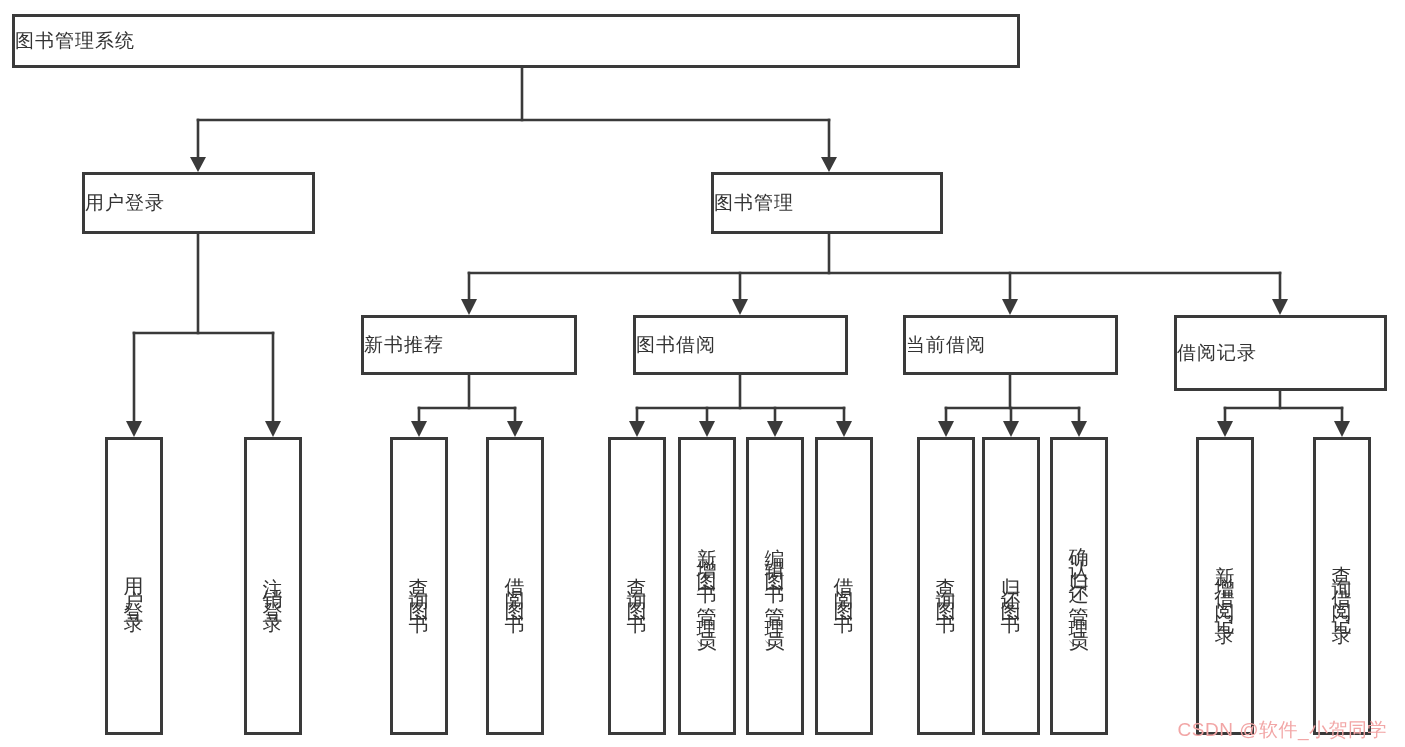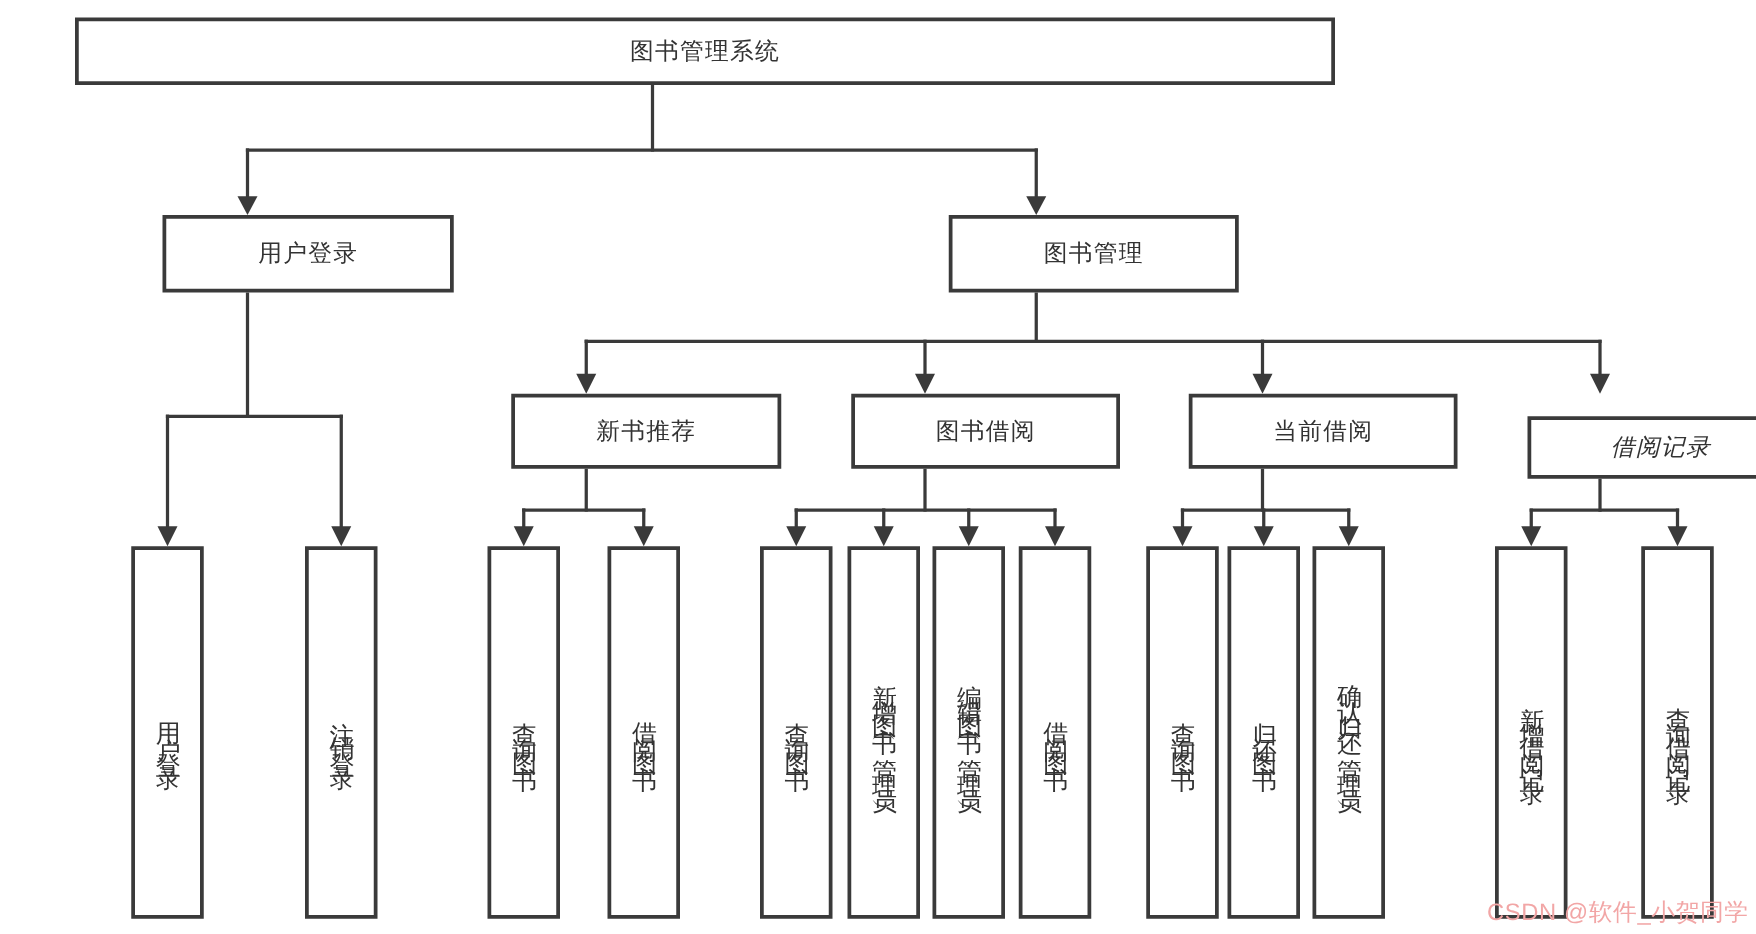--- a/index.html
+++ b/index.html
@@ -28,25 +28,23 @@
     stroke-linecap: square;
     fill: none;
   }
   .ah { fill: var(--line, #3a3a3a); }
   .hbox {
     position: absolute;
     background: #fff;
     border: 3px solid var(--line, #3a3a3a);
     display: flex;
     align-items: center;
-    justify-content: center;
     font-size: 19px;
     color: var(--text, #333);
     letter-spacing: 1px;
-    margin-left: 48px;
   }
   .vbox {
     position: absolute;
     top: 437px;
     height: 298px;
     width: 58px;
     background: #fff;
     border: 3px solid var(--line, #3a3a3a);
     display: flex;
     align-items: center;
@@ -55,21 +53,21 @@
   .vbox span {
     writing-mode: vertical-rl;
     font-size: 20px;
     line-height: 1;
     letter-spacing: 12px;
     color: var(--text, #333);
     white-space: nowrap;
   }
   .watermark {
     position: absolute;
-    right: 6px;
+    right: 18px;
     bottom: 4px;
     font-size: 19px;
     color: var(--watermark, #f2a6a6);
     letter-spacing: 0.5px;
     margin-left: 27px;
   }
 </style>
 </head>
 <body>
 
@@ -150,21 +148,21 @@
 
   <div class="hbox" style="left:361px; top:315px; width:216px; height:60px;font-family:Liberation Serif, serif;">
     <span>新书推荐</span>
   </div>
   <div class="hbox" style="left:903px; top:315px; width:215px; height:60px;">
     <span>当前借阅</span>
   </div>
   <div class="hbox" style="left:633px; top:315px; width:215px; height:60px;">
     <span>图书借阅</span>
   </div>
-  <div class="hbox" style="left:1174px; top:333px; width:213px; height:50px;font-style:italic;">
+  <div class="hbox" style="left:1174px; top:315px; width:213px; height:76px;">
     <span>借阅记录</span>
   </div>
 
   <div class="vbox" style="left:105px;">
     <span>用户登录</span>
   </div>
   <div class="vbox" style="left:244px;">
     <span>注销登录</span>
   </div>
 

